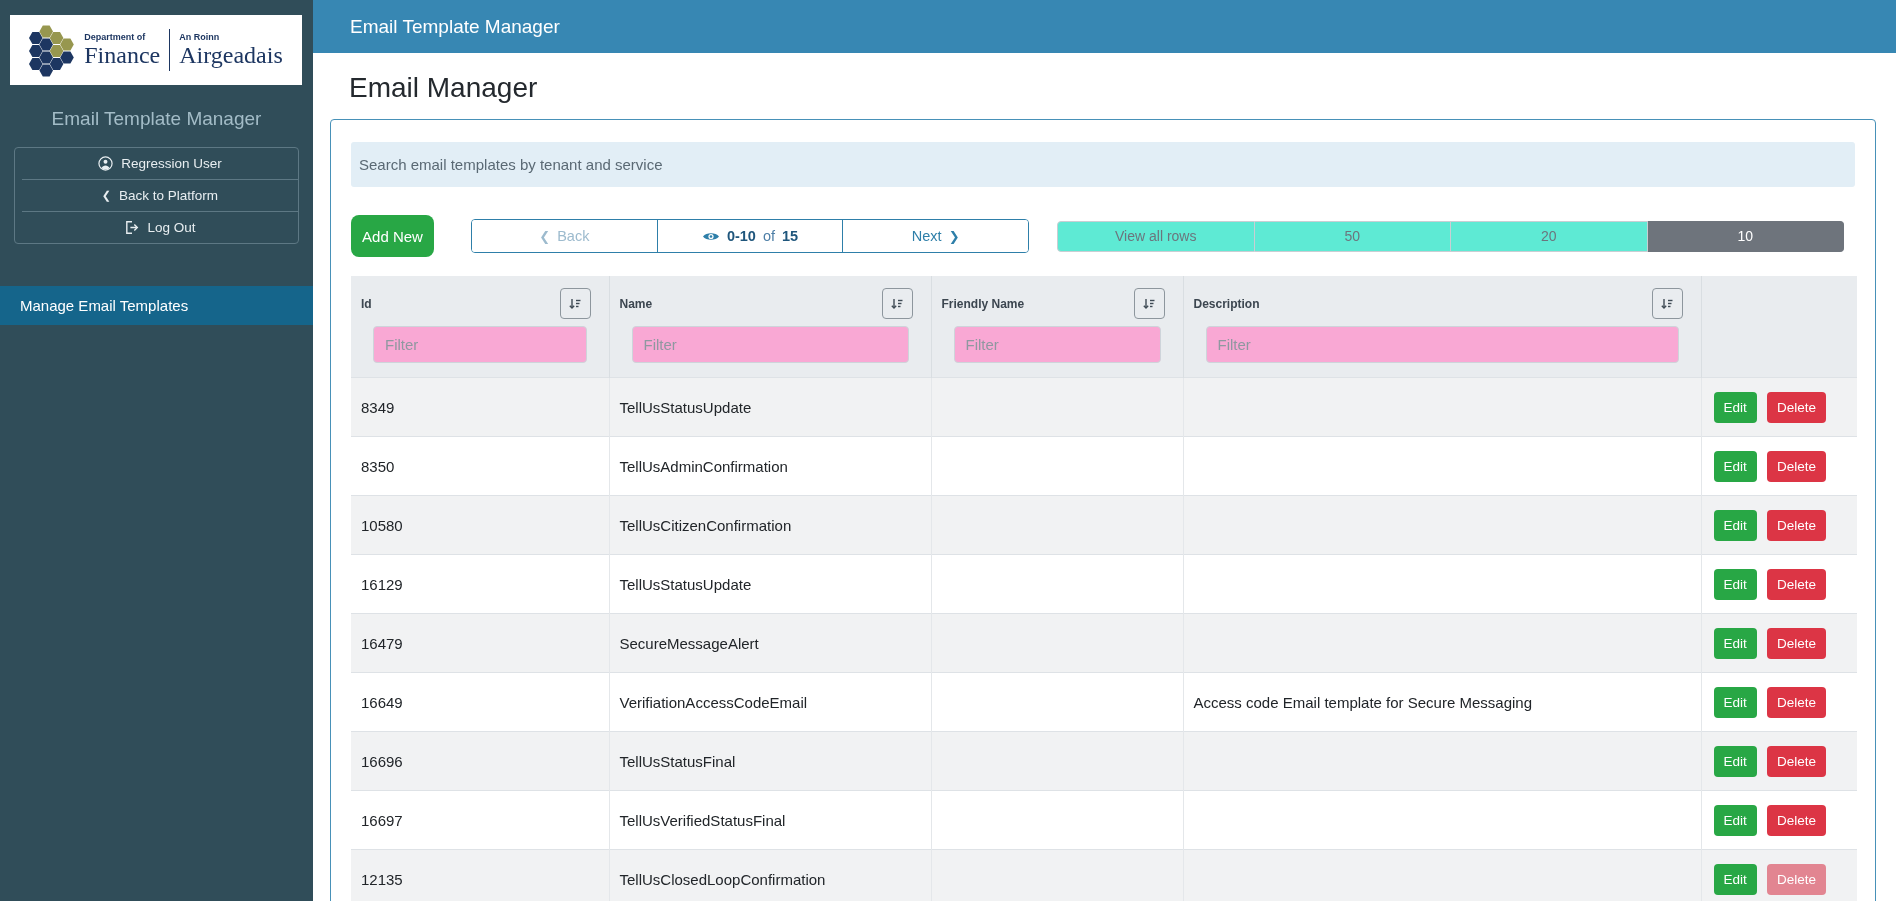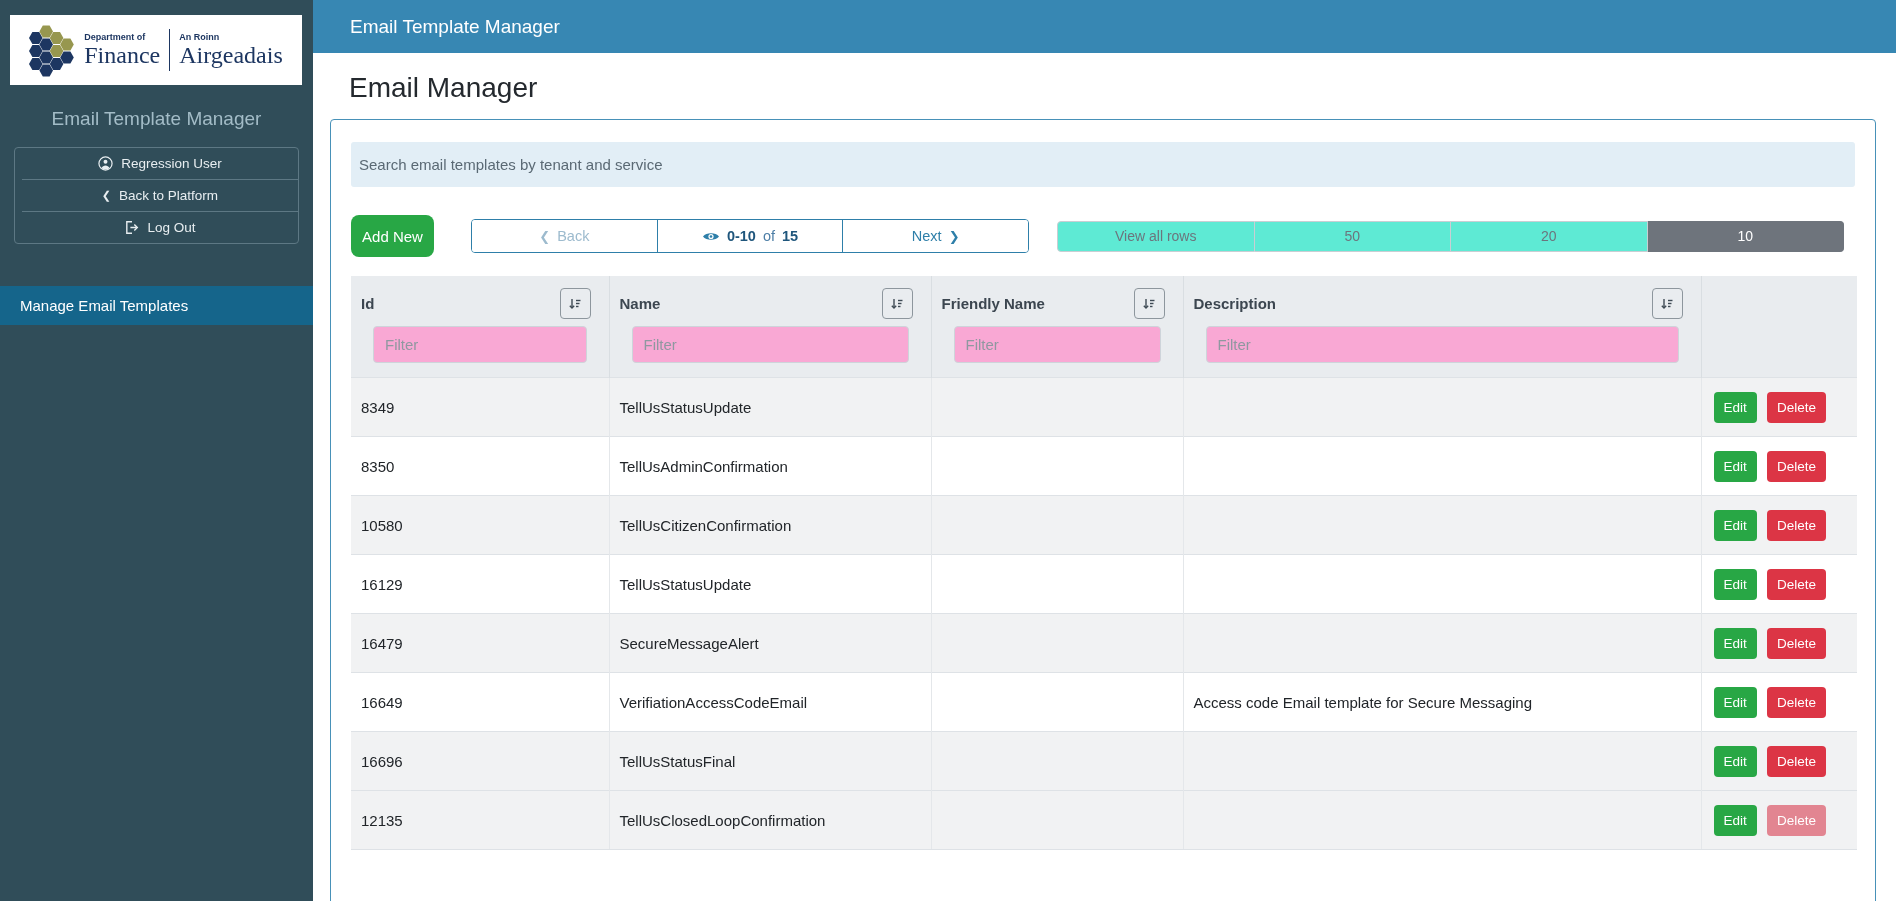--- a/index.html
+++ b/index.html
@@ -62,21 +62,21 @@
   .sizer-seg:first-child { border-left:1px solid #c9ced3; border-radius:4px 0 0 4px; }
   .sizer-seg:last-child { border-radius:0 4px 4px 0; }
   .sizer-seg.selected { background:#6e747c; border-color:#6e747c; color:#fff; }
 
   
   table { width:1506px; border-collapse:collapse; table-layout:fixed; }
   thead th { background:#e9ecef; border-right:1px solid #d9dee2; text-align:left; }
   thead th:last-child { border-right:none; }
   .th-flex { display:flex; align-items:center; justify-content:space-between;
              padding:12px 18px 2px 10px; }
-  .th-label { font-size:15px; font-weight:700; color:#3c4650; }
+  .th-label { font-size:12px; font-weight:700; color:#3c4650; }
   .sort-btn { width:31px; height:31px; border:1px solid #8d969d; border-radius:4px;
               background:transparent; display:flex; align-items:center; justify-content:center;
               cursor:pointer; }
   .th-filter { padding:5px 0 14px 0; }
   .filter-input { margin-left:22px; width:calc(100% - 44px); height:37px;
                   border:1px solid #ced4da; border-radius:4px; padding-left:11px;
                   font-size:15px; color:#495057; font-family:inherit; background:#f9a8d4; }
   .filter-input::placeholder { color:#8f98a0; }
   tbody td { height:59px; border-top:1px solid #dee2e6; border-right:1px solid #e4e7ea;
              font-size:15px; color:#212529; padding-left:10px; background:transparent;
@@ -356,20 +356,30 @@
             <tr class="striped">
     <td>16696</td>
     <td>TellUsStatusFinal</td>
     <td></td>
     <td></td>
     <td class="cell-actions">
       <button class="btn-edit">Edit</button>
       <button class="btn-delete">Delete</button>
     </td>
   </tr>
+            <tr>
+    <td>16697</td>
+    <td>TellUsVerifiedStatusFinal</td>
+    <td></td>
+    <td></td>
+    <td class="cell-actions">
+      <button class="btn-edit">Edit</button>
+      <button class="btn-delete">Delete</button>
+    </td>
+  </tr>
             <tr class="striped">
     <td>12135</td>
     <td>TellUsClosedLoopConfirmation</td>
     <td></td>
     <td></td>
     <td class="cell-actions">
       <button class="btn-edit">Edit</button>
       <button class="btn-delete muted">Delete</button>
     </td>
   </tr>

